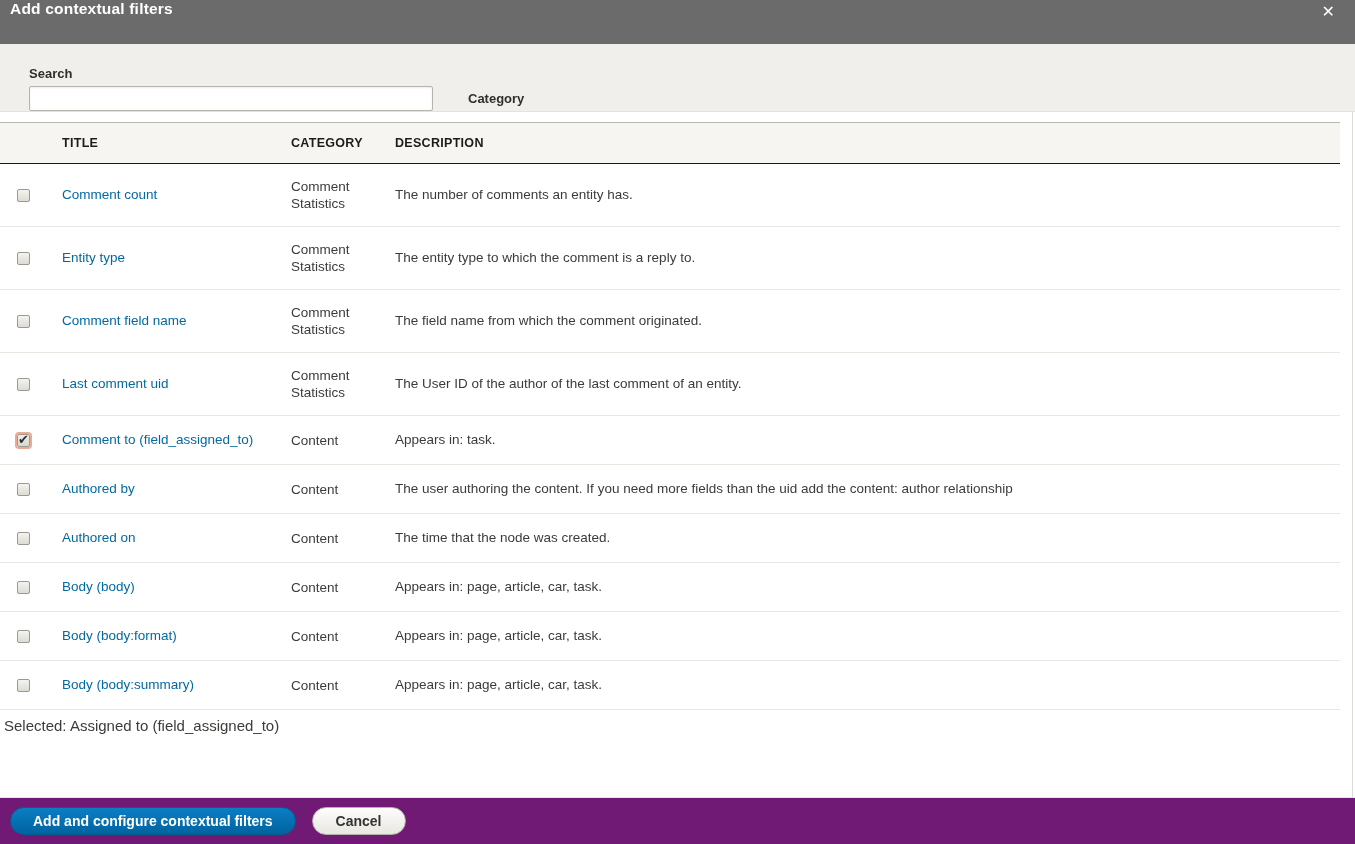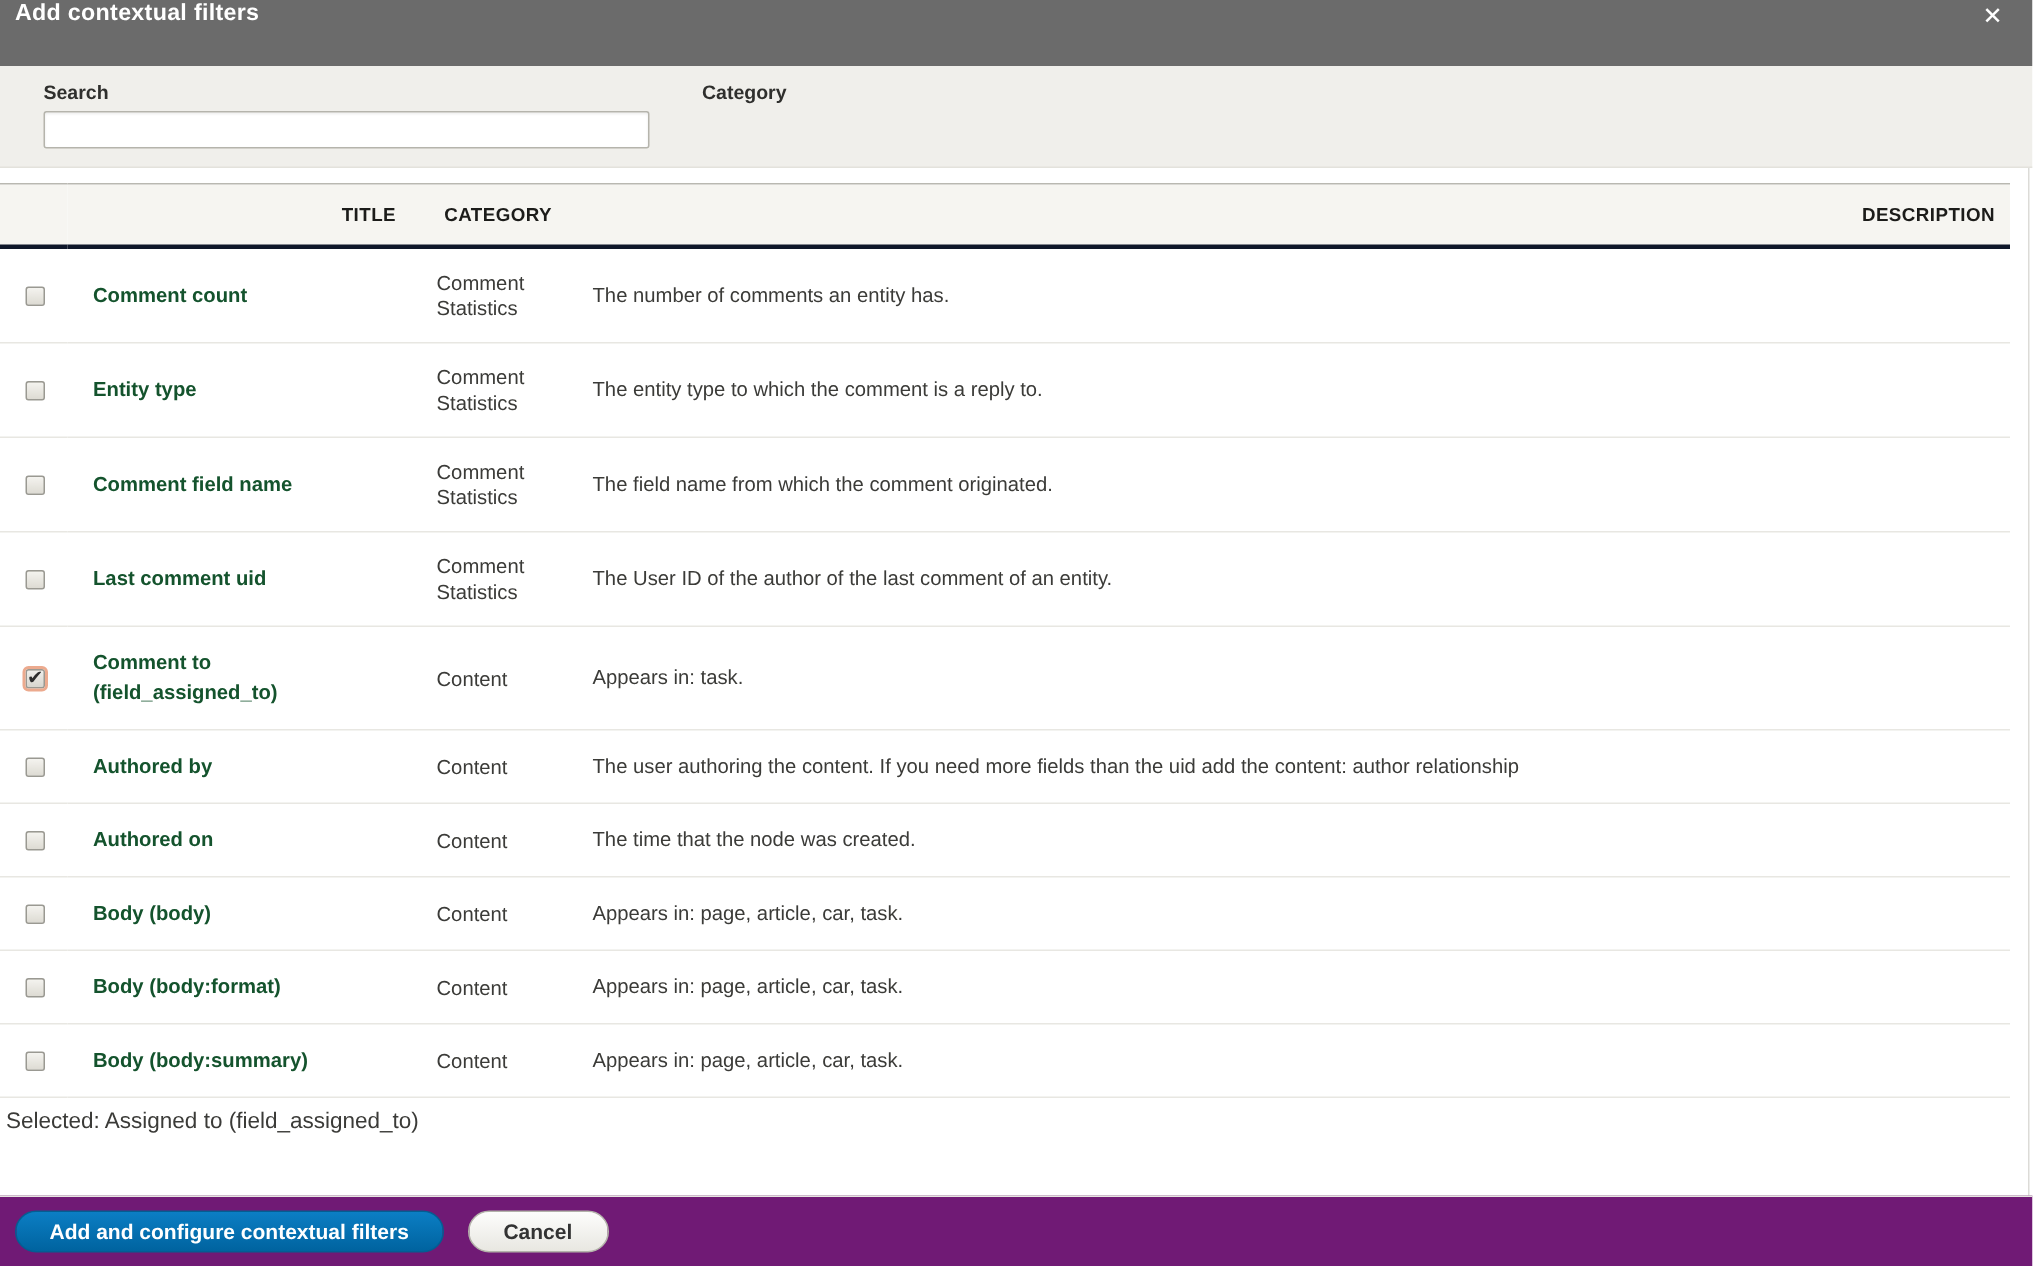--- a/index.html
+++ b/index.html
@@ -36,21 +36,21 @@
 
   
   .filter-panel {
     height: 68px;
     background: #f0efeb;
     border-bottom: 1px solid #e3e2dc;
     display: flex;
     gap: 35px;
     padding: 10px 28px 0 29px;
   }
-  .filter-field { display: flex; flex-direction: column; }
+  .filter-field { display: flex; flex-direction: column; justify-content: flex-end; }
   .filter-label {
     font-weight: bold;
     font-size: 13px;
     color: #2f2f2d;
     margin-bottom: 5px;
   }
   .search-input {
     width: 404px;
     height: 25px;
     border: 1px solid #b5b4ac;
@@ -96,37 +96,37 @@
     width: 1340px;
     border-collapse: collapse;
     table-layout: fixed;
   }
   table.listing col.c-check { width: 45px; }
   table.listing col.c-title { width: 229px; }
   table.listing col.c-cat   { width: 104px; }
   thead th {
     background: #f6f5f1;
     border-top: 1px solid #b9b8b1;
-    border-bottom: 3px solid #0f172a;
-    text-align: right;
+    border-bottom: 1px solid #0f172a;
+    text-align: left;
     font-size: 12.5px;
     font-weight: bold;
     color: #1c1c1a;
     letter-spacing: 0.3px;
     padding: 13px 10px 13px 17px;
   }
   tbody td {
     border-bottom: 1px solid #e8e7e2;
     vertical-align: middle;
     padding: 14px 10px 14px 17px;
     font-size: 13.5px;
     color: #3b3b38;
     line-height: 20px;
   }
-  td.cell-title { font-weight: bold; color: #14532d; }
+  td.cell-title { font-weight: normal; color: #0369a1; }
   td.cell-category { line-height: 17px; }
   .cb {
     width: 13px;
     height: 13px;
     border: 1px solid #9a9992;
     border-radius: 2px;
     background: linear-gradient(#f4f3ef, #dddbd3);
     position: relative;
     cursor: pointer;
   }

